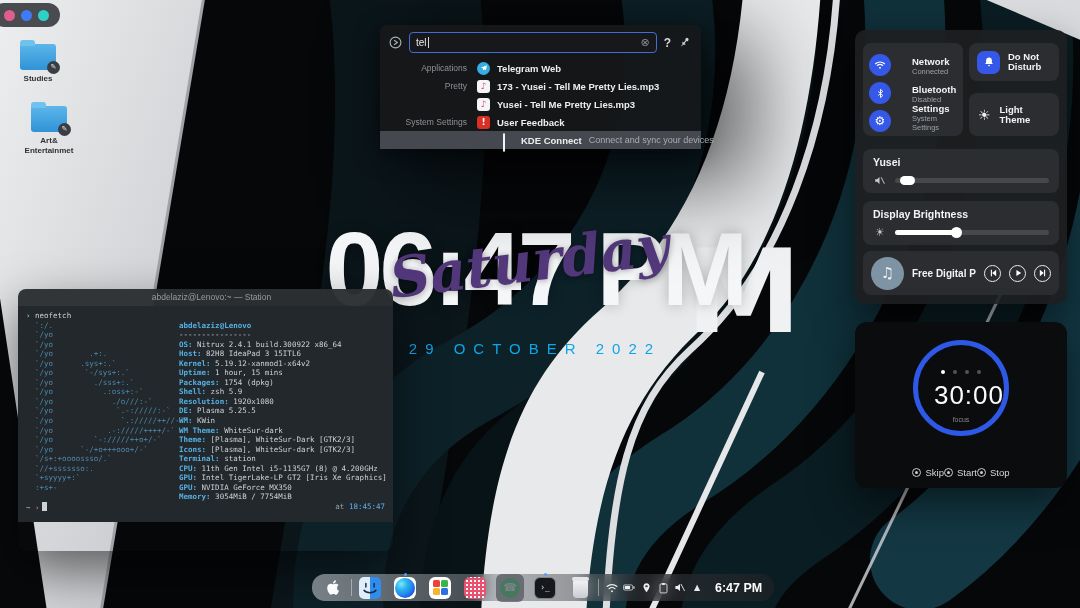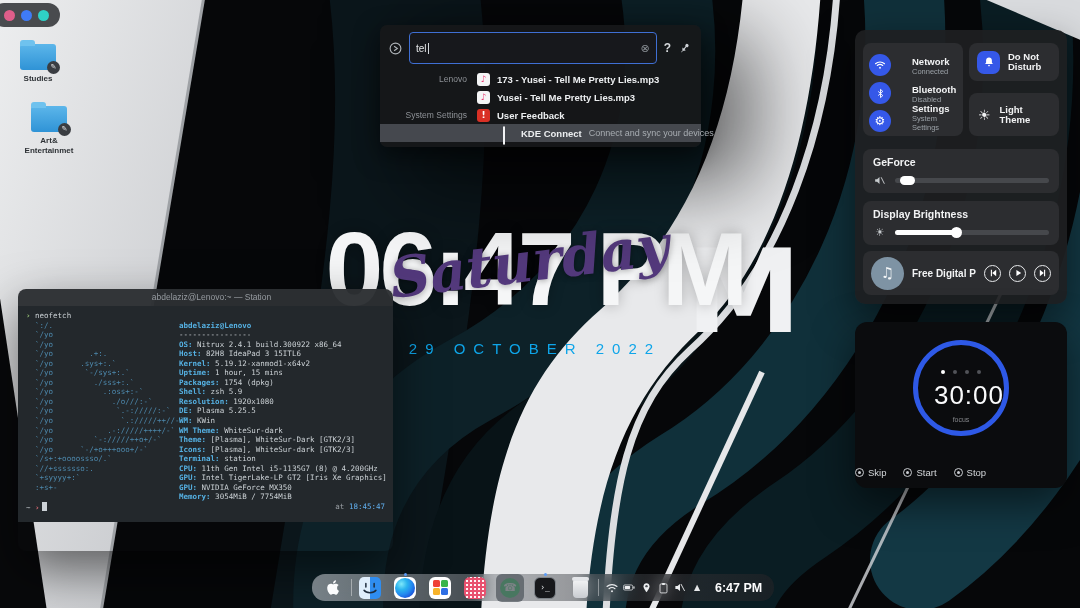--- a/index.html
+++ b/index.html
@@ -34,21 +34,21 @@
   .clock-day{position:absolute;left:50%;top:16px;transform:translateX(-52%) rotate(-7deg);
     font-family:"DejaVu Serif",serif;font-style:italic;font-weight:bold;font-size:56px;
     color:#53397c;text-shadow:0 1px 6px rgba(0,0,0,.35);white-space:nowrap;}
   .clock-date{margin-top:14px;font-size:15px;letter-spacing:8px;color:#0ea5e9;font-weight:500;}
 
   
   .krunner{position:absolute;left:380px;top:25px;width:321px;height:122px;z-index:5;
     background:rgba(22,23,26,.94);border-radius:7px;
     box-shadow:40px 25px 80px 15px rgba(0,0,0,.55),0 8px 25px rgba(0,0,0,.5);}
   .kr-searchrow{display:flex;align-items:center;gap:7px;padding:7px 10px 4px 9px;}
-  .kr-field{flex:1;display:flex;align-items:center;height:32px;background:#17181c;
+  .kr-field{flex:1;display:flex;align-items:center;height:21px;background:#17181c;
     border:1px solid #3f6fd4;border-radius:4px;padding:0 6px;}
   .kr-query{font-size:10px;color:#e8eaec;}
   .kr-cursor{display:inline-block;width:1px;height:11px;background:#d3d7db;margin-left:1px;}
   .kr-clear{margin-left:auto;color:#8b9096;font-size:11px;font-family:"DejaVu Sans",sans-serif;line-height:11px;}
   .kr-help{color:#d6d9dc;font-size:12px;font-weight:bold;}
   .kr-rows{margin-top:2px;}
   .kr-row{display:flex;align-items:center;height:18px;}
   .kr-row.selected{background:#45484e;padding-left:24px;}
   .kr-cat{width:97px;text-align:right;padding-right:10px;font-size:8.5px;color:#8e9297;flex:none;}
   .kr-ic{width:13px;height:13px;margin-right:7px;flex:none;}
@@ -97,21 +97,21 @@
   .timer-card{position:absolute;left:855px;top:322px;width:212px;height:166px;z-index:4;
     background:#0b0c0e;border-radius:12px;box-shadow:0 15px 40px rgba(0,0,0,.55);}
   .timer-ring{position:absolute;left:50%;top:18px;transform:translateX(-50%);
     width:96px;height:96px;border:5px solid #2e59e6;border-radius:50%;}
   .timer-dots{position:absolute;left:0;right:0;top:48px;display:flex;justify-content:center;gap:8px;}
   .t-dot{width:4px;height:4px;border-radius:50%;background:#515358;}
   .t-dot.active{background:#fff;}
   .timer-time{position:absolute;left:16px;right:0;top:58px;text-align:center;
     font-size:26px;color:#fafbfc;letter-spacing:1px;}
   .timer-mode{position:absolute;left:0;right:0;top:94px;text-align:center;font-size:7px;color:#85878b;}
-  .timer-buttons{position:absolute;left:0;right:0;bottom:10px;display:flex;justify-content:flex-start;gap:17px;}
+  .timer-buttons{position:absolute;left:0;right:0;bottom:10px;display:flex;justify-content:center;}
   .timer-btn{display:flex;align-items:center;gap:4px;font-size:9.5px;color:#d4d7da;}
   .circle-dot{position:relative;width:9px;height:9px;border:1.1px solid #c9ccd0;border-radius:50%;}
   .circle-dot::after{content:"";position:absolute;left:50%;top:50%;width:3px;height:3px;margin:-1.5px;
     border-radius:50%;background:#c9ccd0;}
 
   
   .terminal{position:absolute;left:18px;top:289px;width:375px;height:262px;z-index:3;
     border-radius:8px;overflow:hidden;box-shadow:0 20px 50px rgba(0,0,0,.55);}
   .t-titlebar{height:17px;background:rgba(44,47,51,.97);text-align:center;
     font-size:8.5px;color:#969ba0;line-height:17px;padding-left:12px;}
@@ -277,21 +277,32 @@
         <g transform="rotate(40 12 12)" fill="#cfd3d8">
           <circle cx="12" cy="5" r="3"></circle>
           <rect x="11" y="6" width="2" height="8" rx="1"></rect>
           <path d="M8,13 h8 l-2.5,3.5 h-3 z"></path>
           <rect x="11.4" y="16" width="1.2" height="5" rx="0.6"></rect>
         </g>
       </svg>
     </div>
     <div class="kr-rows">
         <div class="kr-row">
-          <span class="kr-cat">Lenovo</span>
+          <span class="kr-cat">Applications</span>
+          <span class="kr-ic">
+            <span class="ic-sq ic-telegram">
+              <svg width="8" height="8" viewBox="0 0 24 24">
+                <path d="M21,4 L2.5,11.2 L8.5,13 L10,19.5 L12.8,15.5 L17.5,18.5 Z" fill="#fff"></path>
+              </svg>
+            </span>
+          </span>
+          <span class="kr-label">Telegram Web</span>
+        </div>
+        <div class="kr-row">
+          <span class="kr-cat">Pretty</span>
           <span class="kr-ic">
             <span class="ic-sq ic-audio">♪</span>
           </span>
           <span class="kr-label">173 - Yusei - Tell Me Pretty Lies.mp3</span>
         </div>
         <div class="kr-row">
           <span class="kr-cat"></span>
           <span class="kr-ic">
             <span class="ic-sq ic-audio">♪</span>
           </span>
@@ -357,21 +368,21 @@
       </span>
       <span class="tile-title">Do Not Disturb</span>
     </div>
 
     <div class="qs-card theme-card">
       <span class="sun-glyph">☀</span>
       <span class="tile-title">Light Theme</span>
     </div>
 
     <div class="qs-card slider-card">
-      <div class="sc-title">GeForce</div>
+      <div class="sc-title">Yusei</div>
       <div class="sc-row">
         <span class="sc-icon">
           <svg width="13" height="13" viewBox="0 0 24 24">
             <path d="M4,9.5 h3.5 l4.5,-3.8 v12.6 l-4.5,-3.8 h-3.5 z" fill="#c6cacd"></path>
             <line x1="15" y1="6" x2="21" y2="18" stroke="#c6cacd" stroke-width="1.8"></line>
           </svg>
         </span>
         <div class="track">
           <span class="knob-pill" id="vol-knob" style="left: calc(6% - 4px);"></span>
         </div>

